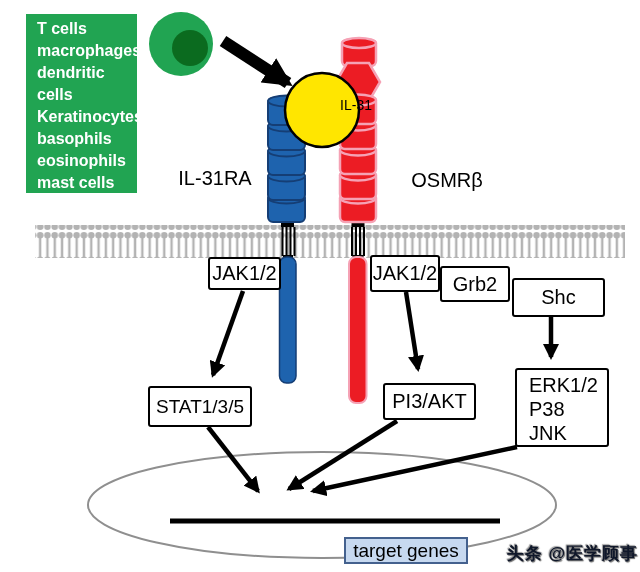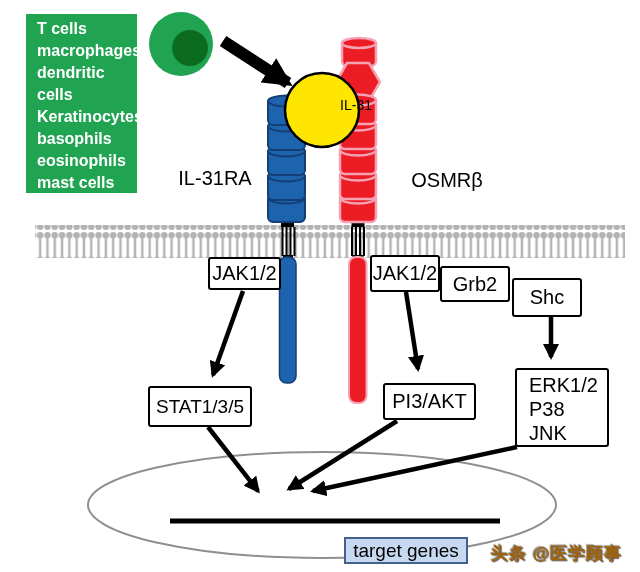--- a/index.html
+++ b/index.html
@@ -23,21 +23,21 @@
   .rlabel{font-size:20px;text-align:center;width:90px;}
   .ligand-label{left:292px;top:97px;width:60px;text-align:right;font-size:14px;margin-left:20px;}
 
   .pbox{position:absolute;background:#fff;border:2.5px solid #000;border-radius:3px;
         display:flex;align-items:center;justify-content:center;font-size:20px;box-sizing:border-box;}
   .erkbox{flex-direction:column;align-items:flex-start;justify-content:flex-start;
           padding:3px 0 0 12px;line-height:24px;}
   .gbox{position:absolute;background:var(--genebox-blue);border:2px solid var(--genebox-border);
         display:flex;align-items:center;justify-content:center;font-size:19px;box-sizing:border-box;}
 
-  .watermark{right:18px;top:542px;font-size:17px;font-weight:700;color:#a16207;
+  .watermark{right:2px;top:542px;font-size:17px;font-weight:700;color:#0f172a;
              text-shadow:1px 1px 1px #666,-1px -1px 1px #999,0 0 1px #777;letter-spacing:1px;}
 </style>
 </head>
 <body>
 
 <div class="canvas">
 
   <svg width="640" height="572" viewBox="0 0 640 572">
     <defs>
       <pattern id="mem" width="7.3" height="33" patternUnits="userSpaceOnUse">
@@ -135,21 +135,21 @@
     <div>fibroblasts</div>
   </div>
 
   <div class="abs rlabel" style="left:170px;top:167px;">IL-31RA</div>
   <div class="abs rlabel" style="left:402px;top:169px;">OSMRβ</div>
   <div class="abs ligand-label">IL-31</div>
 
   <div class="pbox" style="left:208px;top:257px;width:73px;height:33px;">JAK1/2</div>
   <div class="pbox" style="left:370px;top:255px;width:70px;height:37px;">JAK1/2</div>
   <div class="pbox" style="left:440px;top:266px;width:70px;height:36px;">Grb2</div>
-  <div class="pbox" style="left:512px;top:278px;width:70px;height:39px;">Shc</div>
+  <div class="pbox" style="left:512px;top:278px;width:93px;height:39px;">Shc</div>
   <div class="pbox" style="left:148px;top:386px;width:104px;height:41px;font-size:19px;">STAT1/3/5</div>
   <div class="pbox" style="left:383px;top:383px;width:93px;height:37px;text-align:center;">PI3/AKT</div>
   <div class="pbox erkbox" style="left:515px;top:368px;width:94px;height:79px;">
     <div>ERK1/2</div>
     <div>P38</div>
     <div>JNK</div>
   </div>
 
   <div class="gbox" style="left:344px;top:508px;width:124px;height:27px;margin-top:29px;">target genes</div>
 

